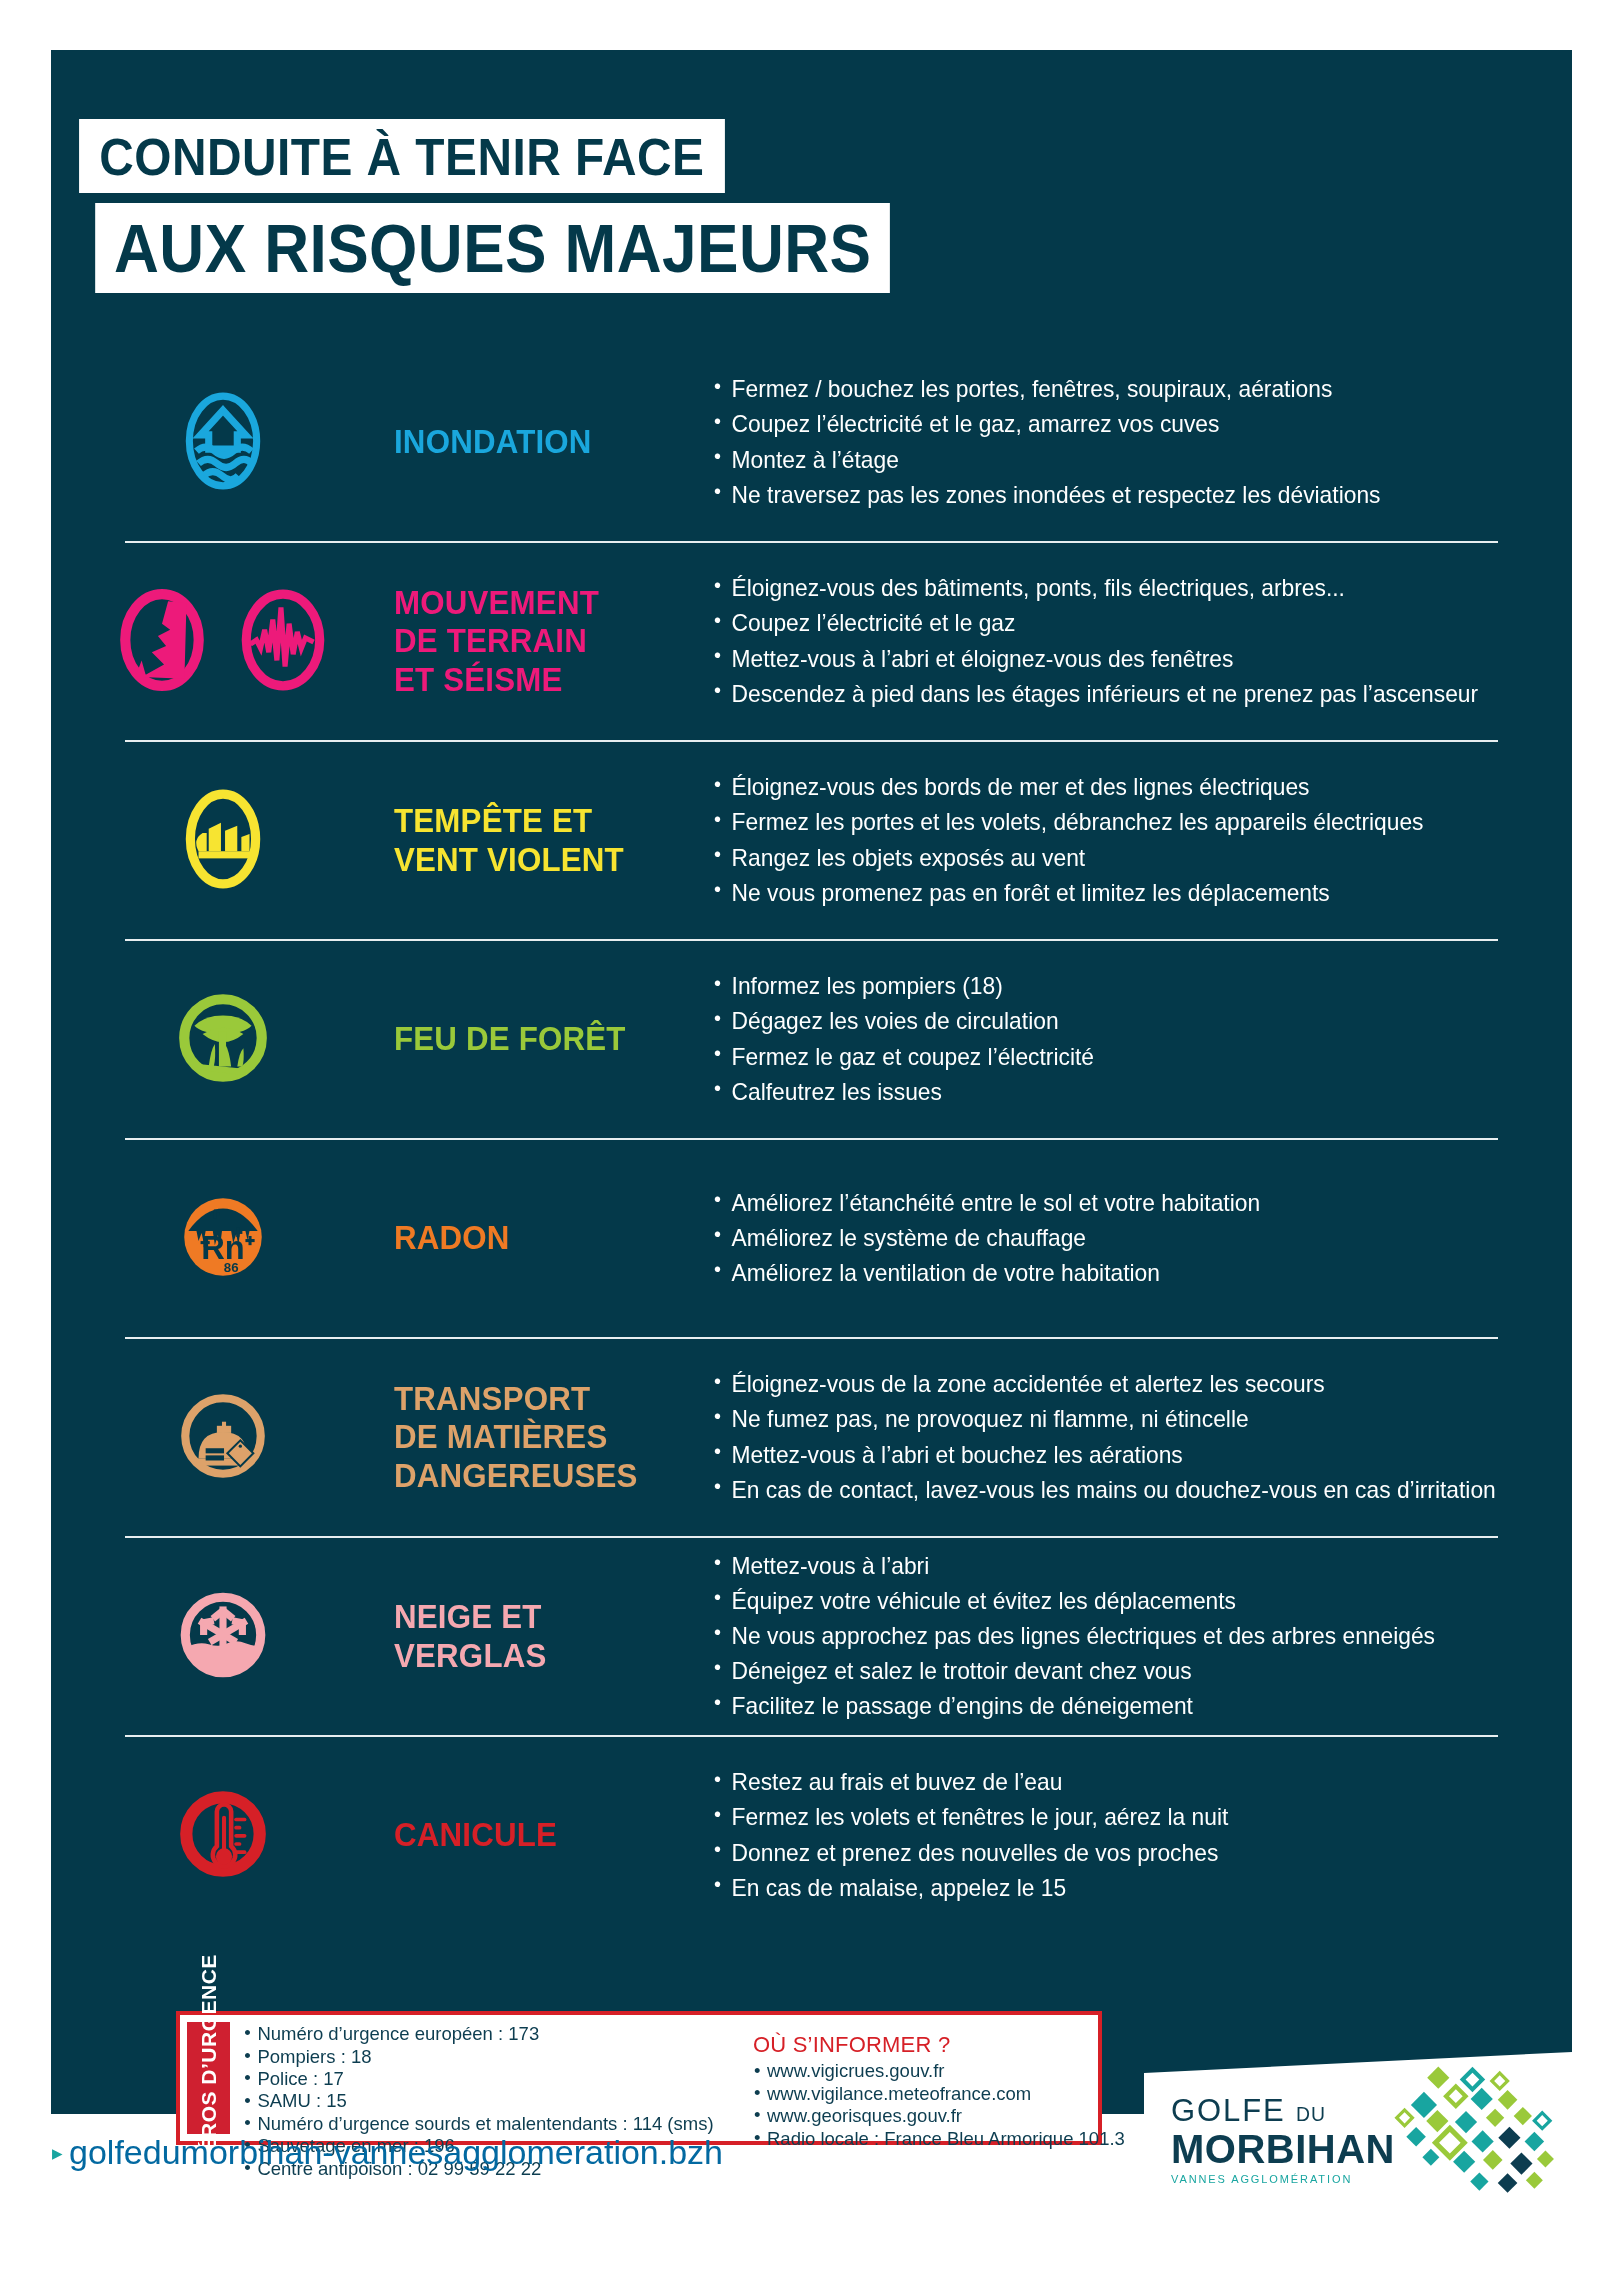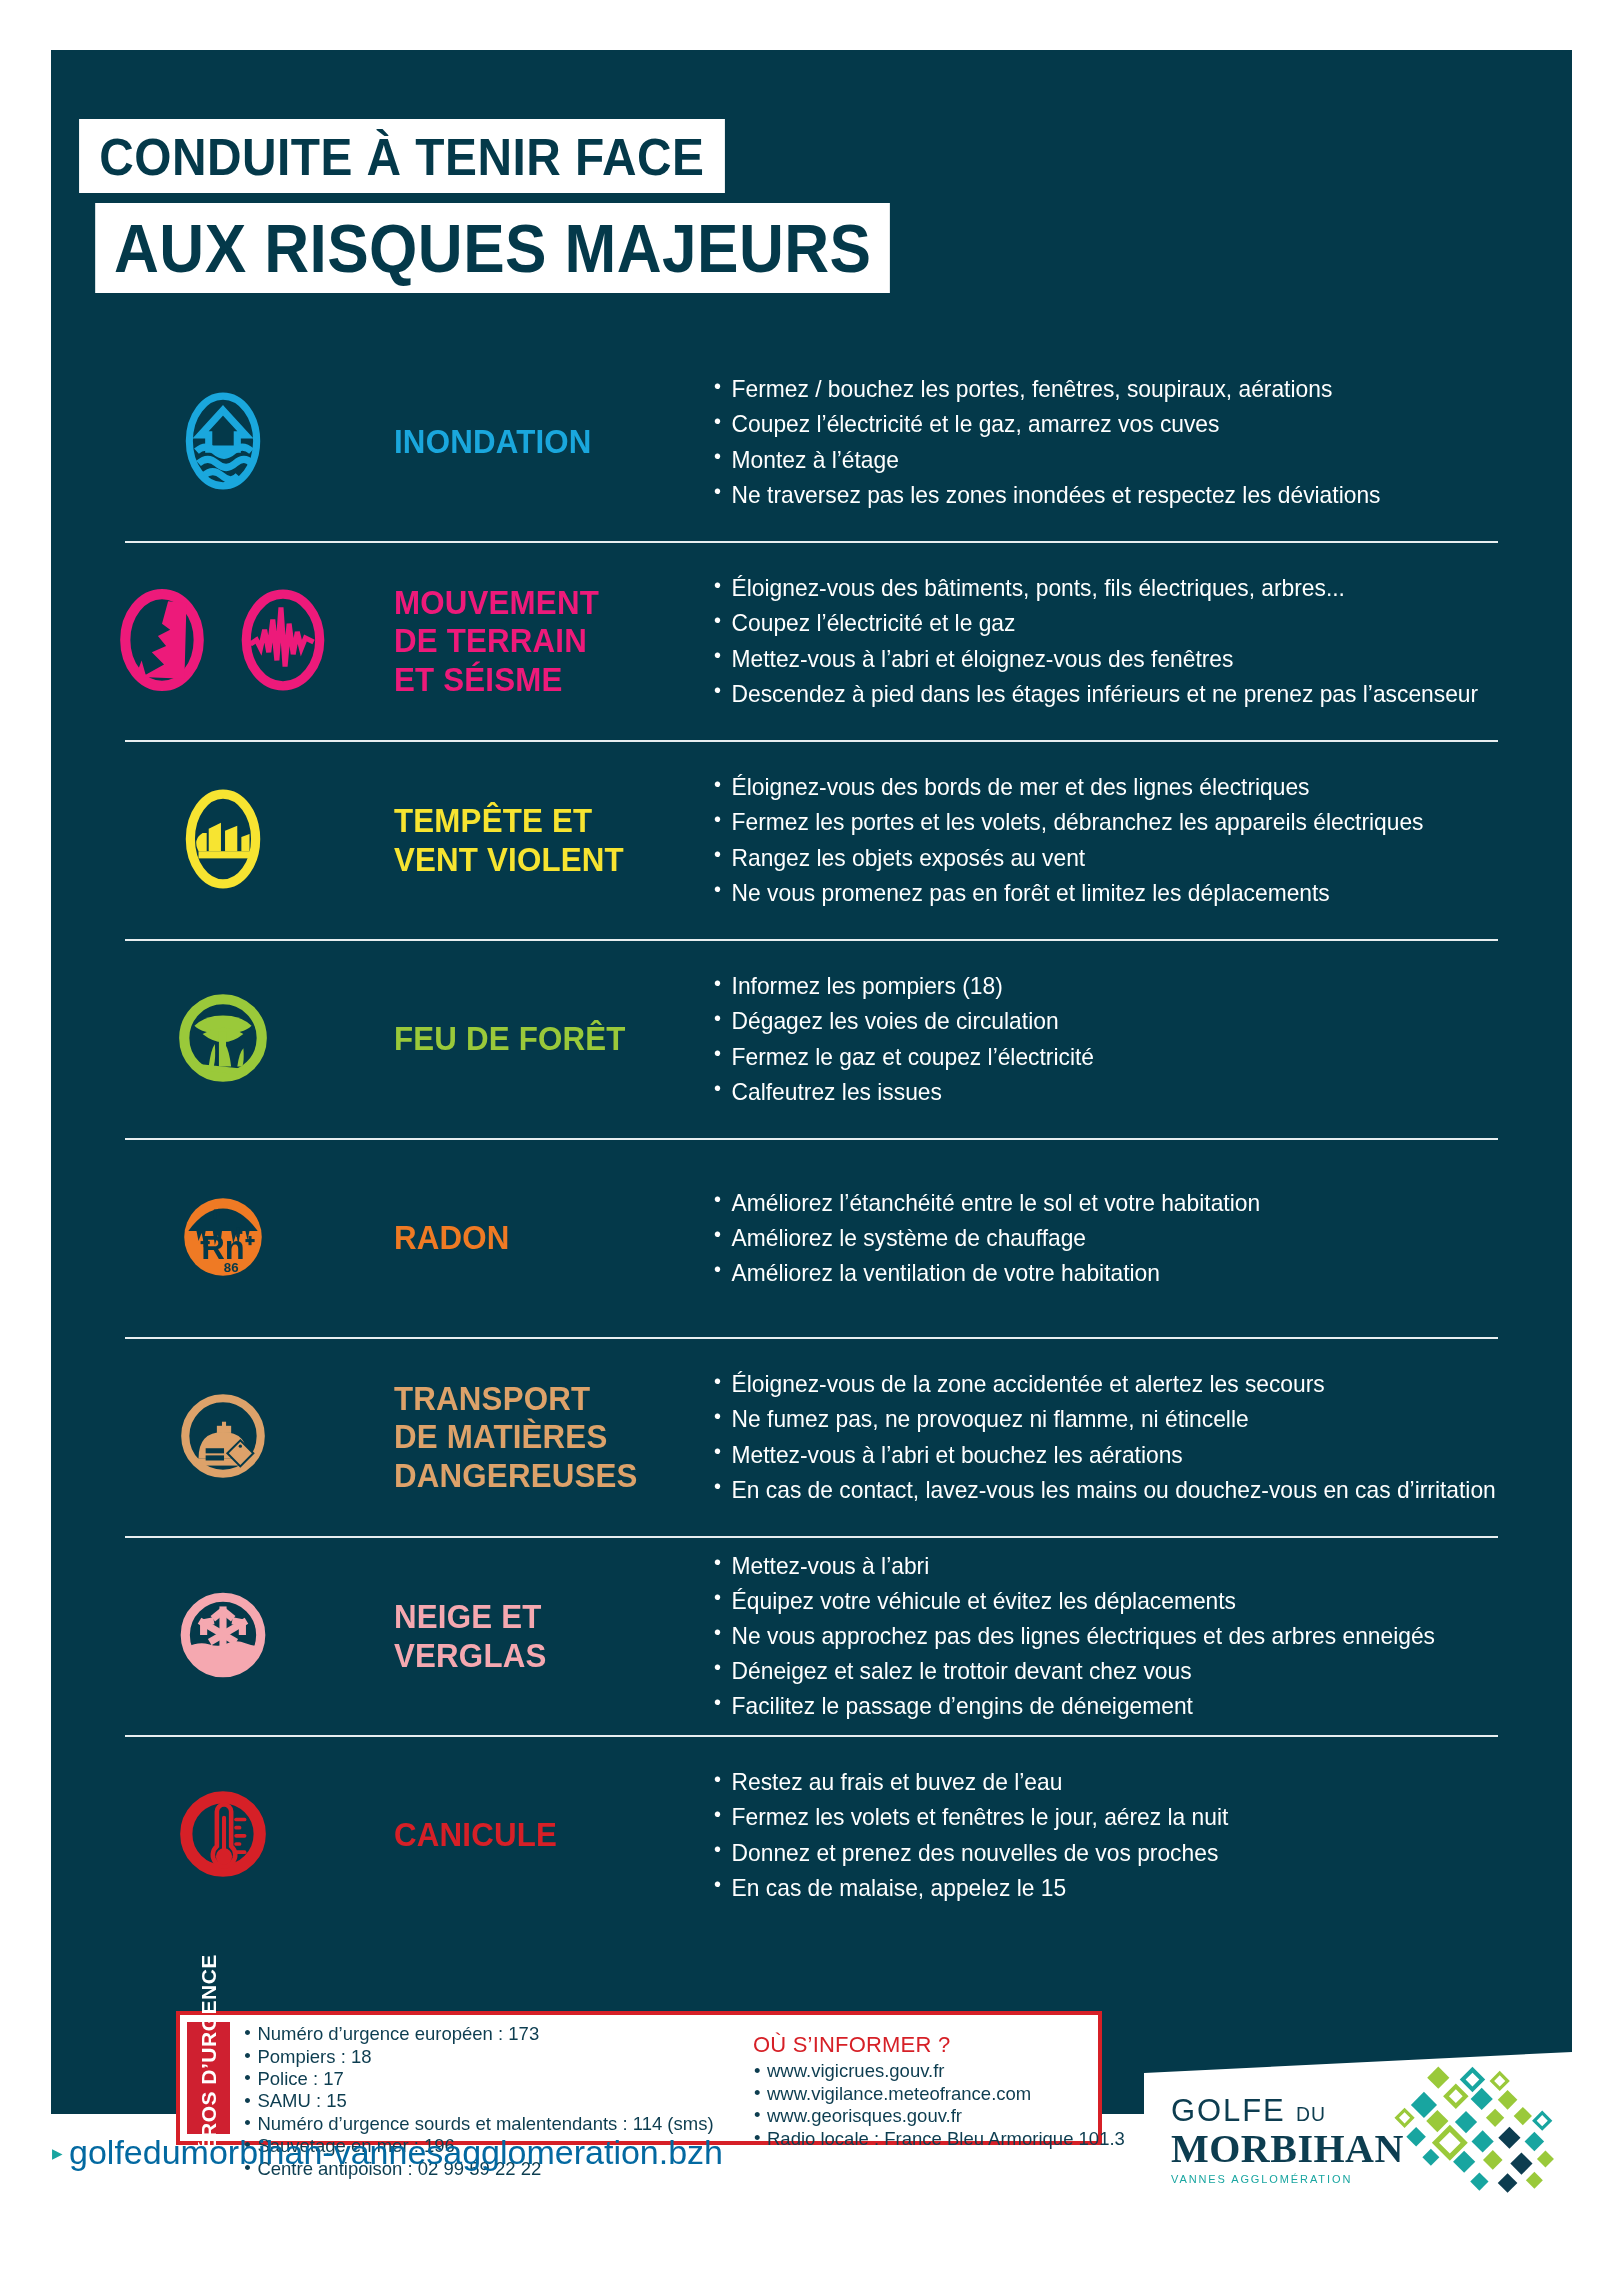--- a/index.html
+++ b/index.html
@@ -48,21 +48,21 @@
   .eminfo{flex:1 1 auto;padding:16.7px 0 0 4.6px;}
   .eminfo h3{margin:0 0 2.8px 0;color:#d62027;font-family:"Liberation Sans Narrow","Liberation Sans",sans-serif;
     font-weight:normal;font-size:22px;letter-spacing:0.2px;}
 
   
   .logo{position:absolute;left:1144px;top:2052px;width:428px;height:157px;overflow:hidden;}
   .logo-shape{position:absolute;inset:0;background:#ffffff;clip-path:polygon(0 21px,100% 0,100% 100%,0 100%);}
   .logo-txt{position:absolute;left:27px;top:43px;}
   .logo-l1{font-family:"Liberation Sans Narrow","Liberation Sans",sans-serif;color:#0d3d50;font-size:31px;letter-spacing:1.9px;line-height:1;}
   .logo-l1 .du{font-size:19.4px;letter-spacing:0.9px;}
-  .logo-l2{font-family:Liberation Serif, serif;color:#0d3d50;font-weight:bold;font-size:40px;letter-spacing:0.5px;line-height:1.05;margin-top:1.9px;}
+  .logo-l2{font-family:Liberation Sans, sans-serif;color:#0d3d50;font-weight:bold;font-size:40px;letter-spacing:0.5px;line-height:1.05;margin-top:1.9px;}
   .logo-l3{font-family:"Liberation Sans Narrow","Liberation Sans",sans-serif;color:#18a5a0;font-size:11px;letter-spacing:1.9px;margin-top:2.8px;}
   .logo-diamonds{position:absolute;right:2.8px;top:13px;width:194px;height:139px;}
 
   
   .footer{position:absolute;left:52px;top:2133px;display:flex;align-items:center;gap:6.5px;}
   .footer-arrow{color:#18a5a0;font-size:21px;line-height:1;}
   .footer-url{font-family:"Liberation Sans Narrow","Liberation Sans",sans-serif;color:#0369a1;font-size:34px;letter-spacing:0px;}
 </style>
 </head>
 <body>

